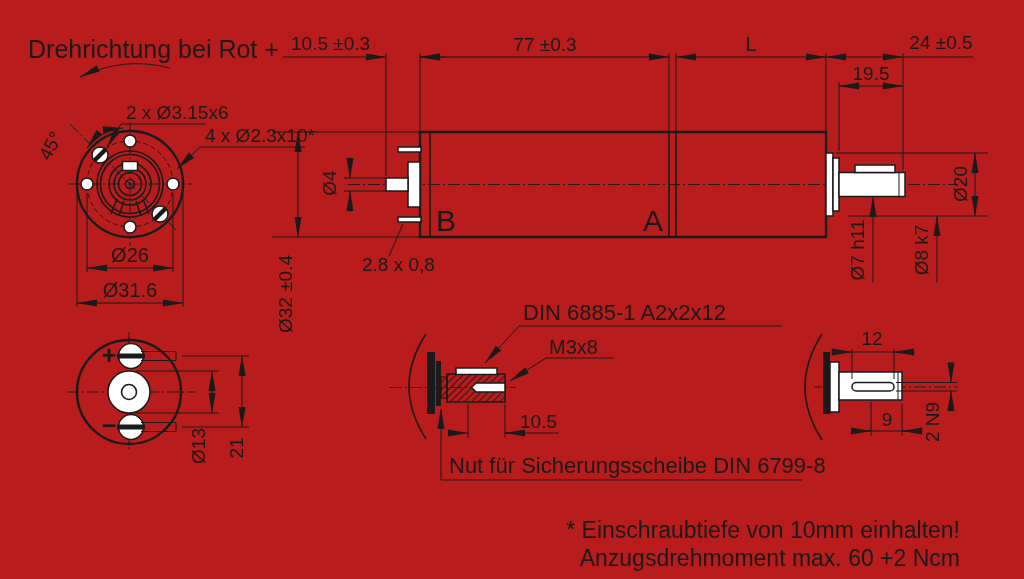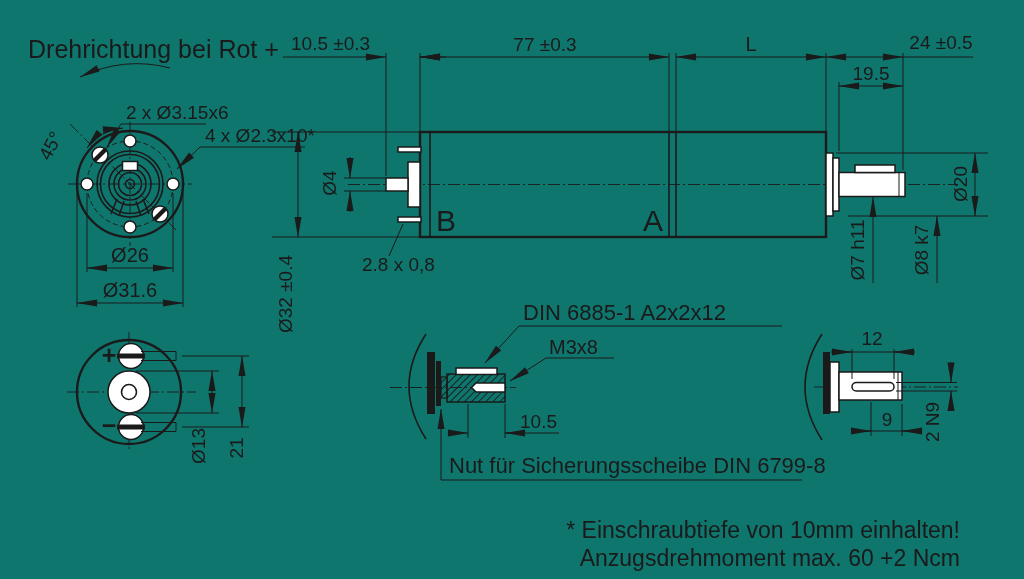--- a/index.html
+++ b/index.html
@@ -1,16 +1,16 @@
 <!DOCTYPE html>
 <html><head>
 <meta charset="utf-8">
 <style>
   html,body{margin:0;padding:0;background:#fff;}
-  #stage{position:relative;width:1024px;height:579px;background:#0f766e;overflow:hidden;}
+  #stage{position:relative;width:1024px;height:579px;background:#b91c1c;overflow:hidden;}
   svg{display:block;}
   text{font-family:"Liberation Sans",sans-serif;fill:#1a1a1a;}
   .obj{stroke:#1a1a1a;fill:none;stroke-width:1.6;}
   .obj2{stroke:#1a1a1a;fill:none;stroke-width:2.4;}
   .objw{stroke:#1a1a1a;fill:#fff;stroke-width:1.5;}
   .dim{stroke:#1a1a1a;fill:none;stroke-width:1;}
   .cl{stroke:#1a1a1a;fill:none;stroke-width:0.9;stroke-dasharray:12 3 2 3;}
   .dash{stroke:#1a1a1a;fill:none;stroke-width:1;stroke-dasharray:5 3;}
   .solid{fill:#1a1a1a;stroke:none;}
   .t19{font-size:19px;}

